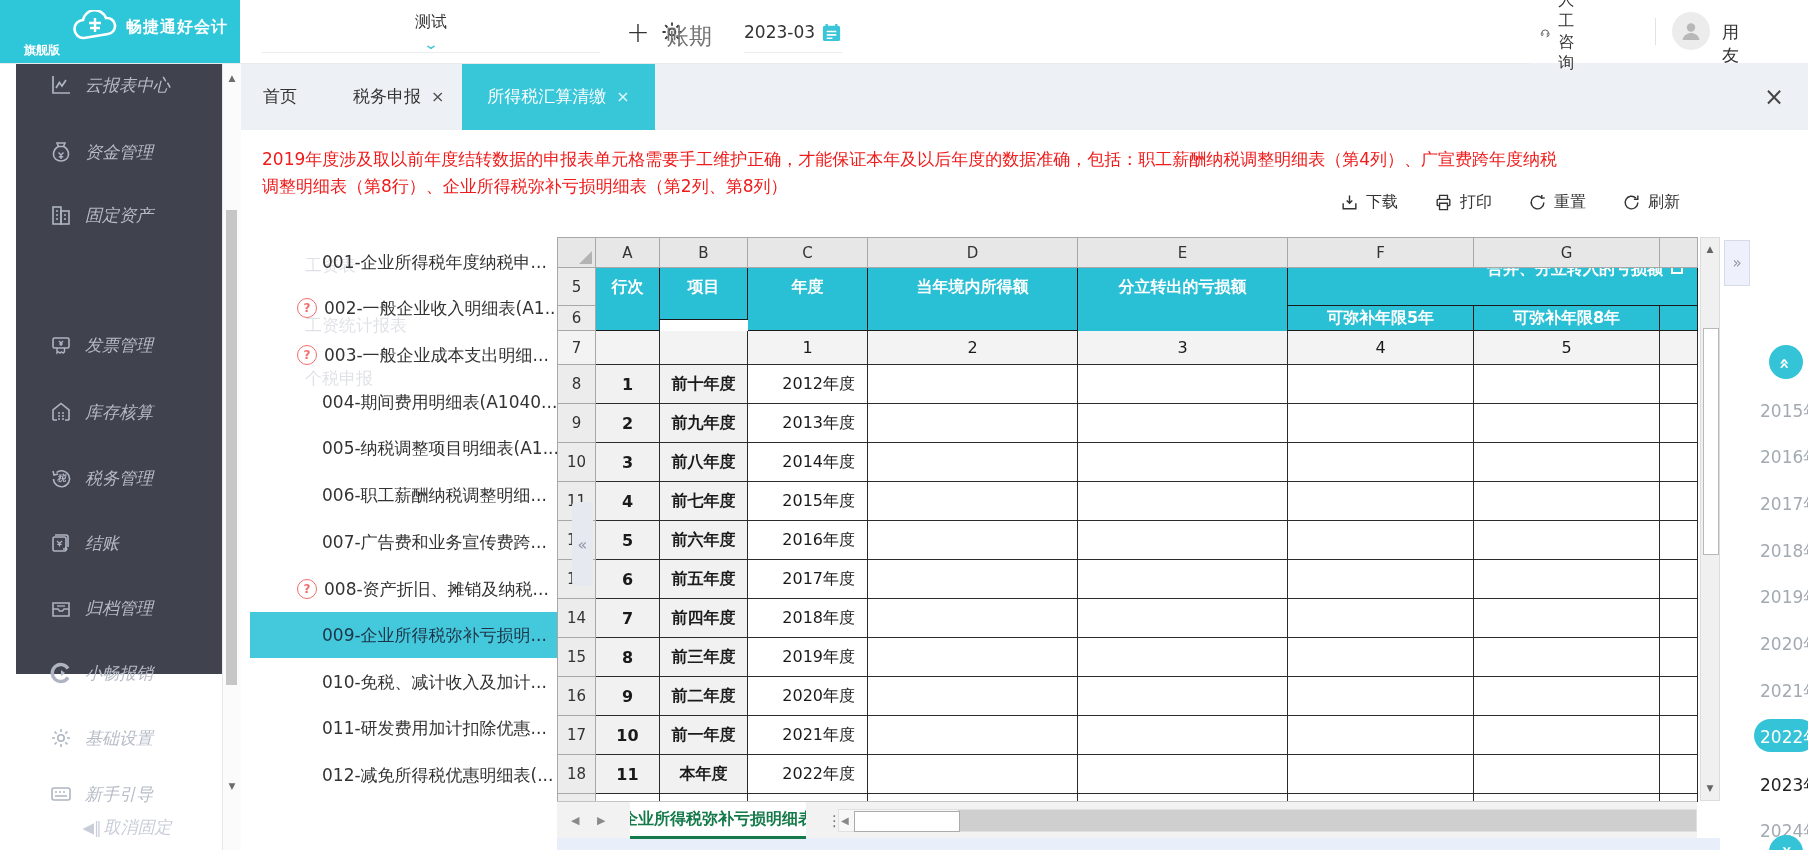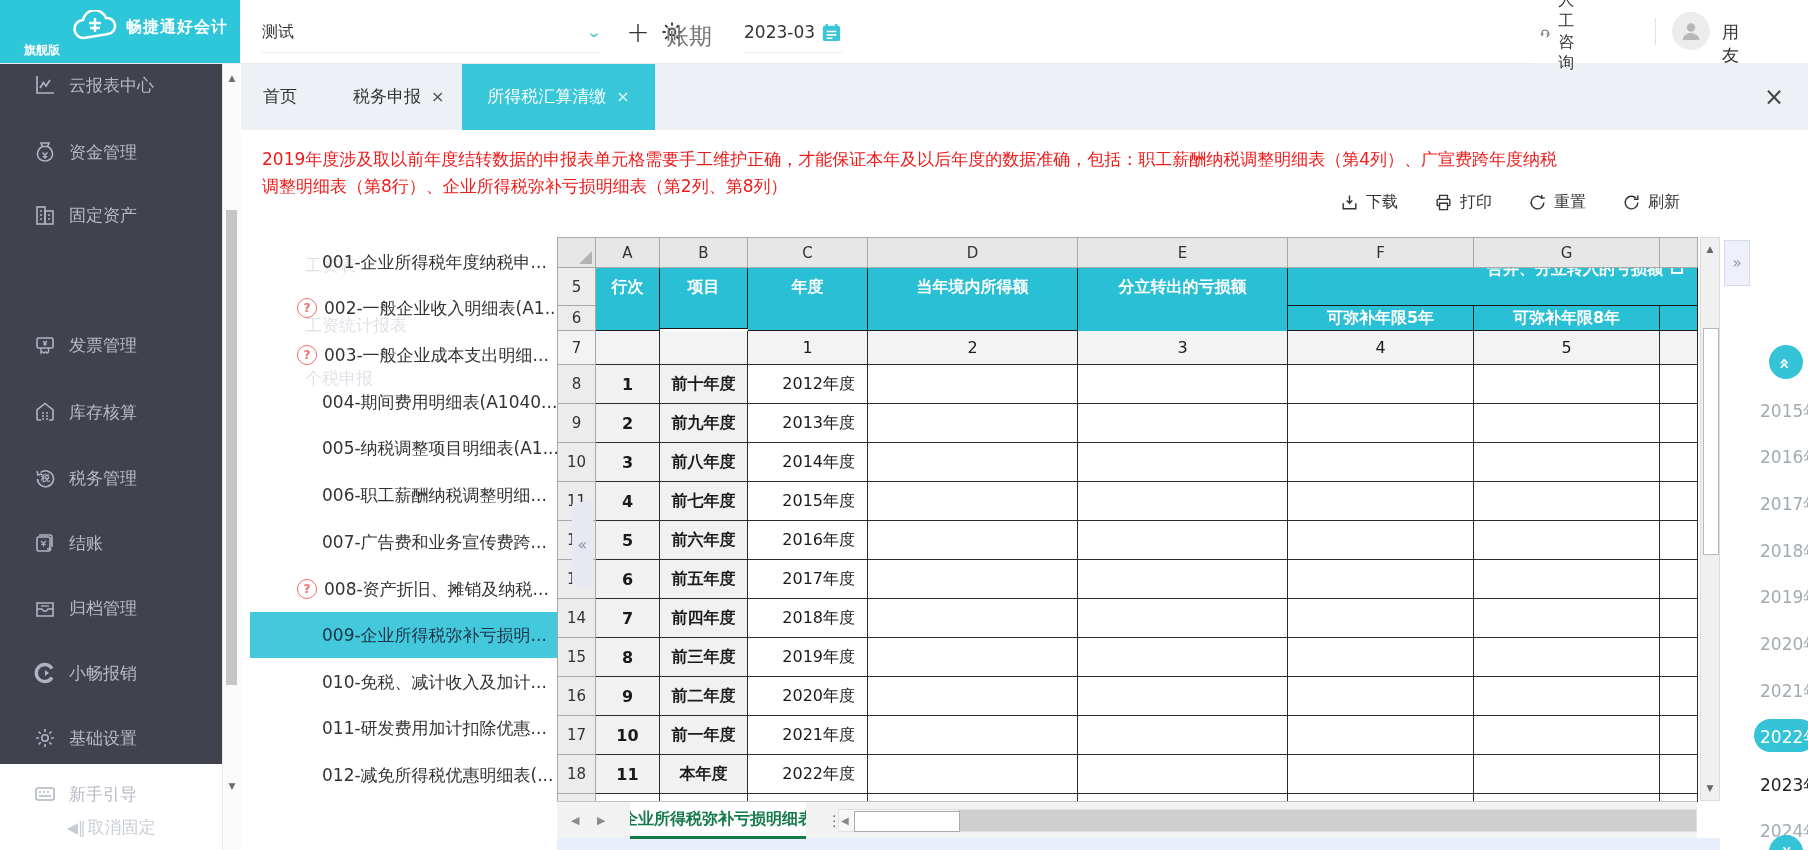--- a/index.html
+++ b/index.html
@@ -4,34 +4,34 @@
 <style>
   html,body{margin:0;padding:0;background:#fff;}
   #app{position:relative;width:1808px;height:850px;font-family:"DejaVu Sans","Liberation Sans",sans-serif;overflow:hidden;background:#fff;}
   .abs{position:absolute;}
   
   #topbar{left:0;top:0;width:1530px;height:63px;background:#fff;border-bottom:1px solid #e9e9ee;z-index:30;}
   #logo{left:0;top:0;width:240px;height:63px;background:#2ec7da;color:#fff;}
   #logo .name{position:absolute;left:126px;top:17px;font-size:16px;font-weight:bold;letter-spacing:1px;white-space:nowrap;}
   #logo .edition{position:absolute;left:24px;top:42px;font-size:12px;font-weight:bold;}
   .field{border-bottom:1px solid #ececf0;display:flex;align-items:center;}
-  #account-field{left:262px;top:12px;width:338px;height:40px;justify-content:space-between;}
+  #account-field{left:262px;top:12px;width:338px;height:40px;justify-content:space-between;flex-direction:column;}
   #account-field .txt{font-size:16px;color:#333;}
   .chev{color:#3bc5d9;font-size:14px;transform:scaleX(1.4);}
   #plus-btn{left:620px;top:12px;width:36px;height:40px;font-size:28px;color:#333;font-weight:300;display:flex;align-items:center;justify-content:center;}
   #gear-btn{left:660px;top:20px;width:24px;height:24px;}
   #period-label{left:666px;top:21px;font-size:23px;color:#737373;}
   #period-field{left:744px;top:12px;width:98px;height:40px;justify-content:space-between;}
   #period-field .txt{font-size:17px;color:#333;}
   #support{left:1540px;top:18px;height:28px;display:flex;align-items:center;gap:8px;font-size:16px;color:#333;}
   #topbar-divider{left:1655px;top:18px;width:1px;height:27px;background:#e2e2e6;}
   #avatar{left:1672px;top:12px;width:38px;height:38px;border-radius:50%;background:#ececec;display:flex;align-items:center;justify-content:center;}
   #username{left:1722px;top:21px;font-size:17px;color:#333;}
   
-  #sidebar{left:0;top:63px;width:222px;height:701px;background:#40424e;z-index:20;}
+  #sidebar{left:16px;top:63px;width:222px;height:611px;background:#40424e;z-index:20;font-style:italic;}
   .side-item{position:absolute;left:0;width:222px;height:44px;display:flex;align-items:center;color:#b7bbc6;}
   .side-item .sicon{margin-left:33px;width:24px;height:24px;flex:none;}
   .side-item .slabel{margin-left:12px;font-size:17px;white-space:nowrap;}
   .side-item.selected{background:#2d2e37;color:#fff;height:64px;}
   #side-partial{overflow:hidden;}
   #unpin-bar{position:absolute;left:0;top:742px;width:222px;height:45px;display:flex;align-items:center;justify-content:center;color:#c9cdd7;font-size:17px;gap:2px;}
   #unpin-bar .tri{font-size:15px;}
   #side-scroll{left:222px;top:63px;width:18px;height:787px;background:#fbfbfb;border-left:1px solid #e8e8e8;z-index:20;}
   #side-scroll .arr{position:absolute;left:0;width:18px;text-align:center;font-size:9px;color:#6d6d6d;}
   #side-thumb{position:absolute;left:3px;top:147px;width:11px;height:475px;background:#c6c6c6;}
@@ -382,21 +382,21 @@
         <div class="sc wG">G</div>
         <div class="sc w-fill"></div>
       </div>
 
       <div class="s-row" style="height:63px">
         <div style="display:flex;flex-direction:column;flex:none">
           <div class="sc w-no grayc" style="height:38px">5</div>
           <div class="sc w-no grayc" style="height:25px">6</div>
         </div>
         <div class="sc wA tealc hdr-top" style="height:63px">行次</div>
-        <div class="sc wB tealc hdr-top" style="height:61px">项目</div>
+        <div class="sc wB tealc hdr-top" style="height:52px">项目</div>
         <div class="sc wC tealc hdr-top" style="height:63px">年度</div>
         <div class="sc wD tealc hdr-top" style="height:63px">当年境内所得额</div>
         <div class="sc wE tealc hdr-top" style="height:80px">分立转出的亏损额</div>
         <div id="fg-block">
           <div id="fg-top">
             <span class="clip"><span>合并、分立转入的亏损额</span><span class="sq"></span></span>
           </div>
           <div id="fg-bottom">
             <div class="sc wF tealc">可弥补年限5年</div>
             <div class="sc wG tealc">可弥补年限8年</div>

